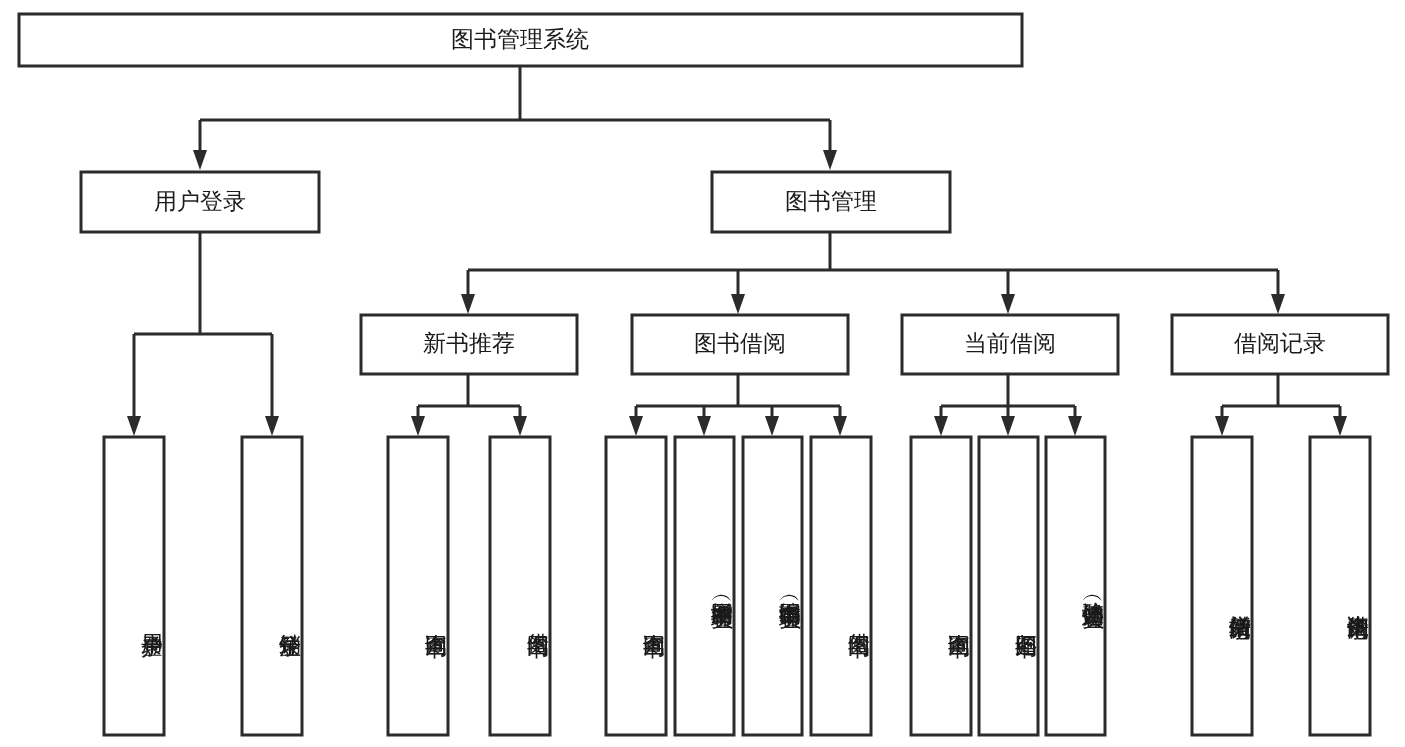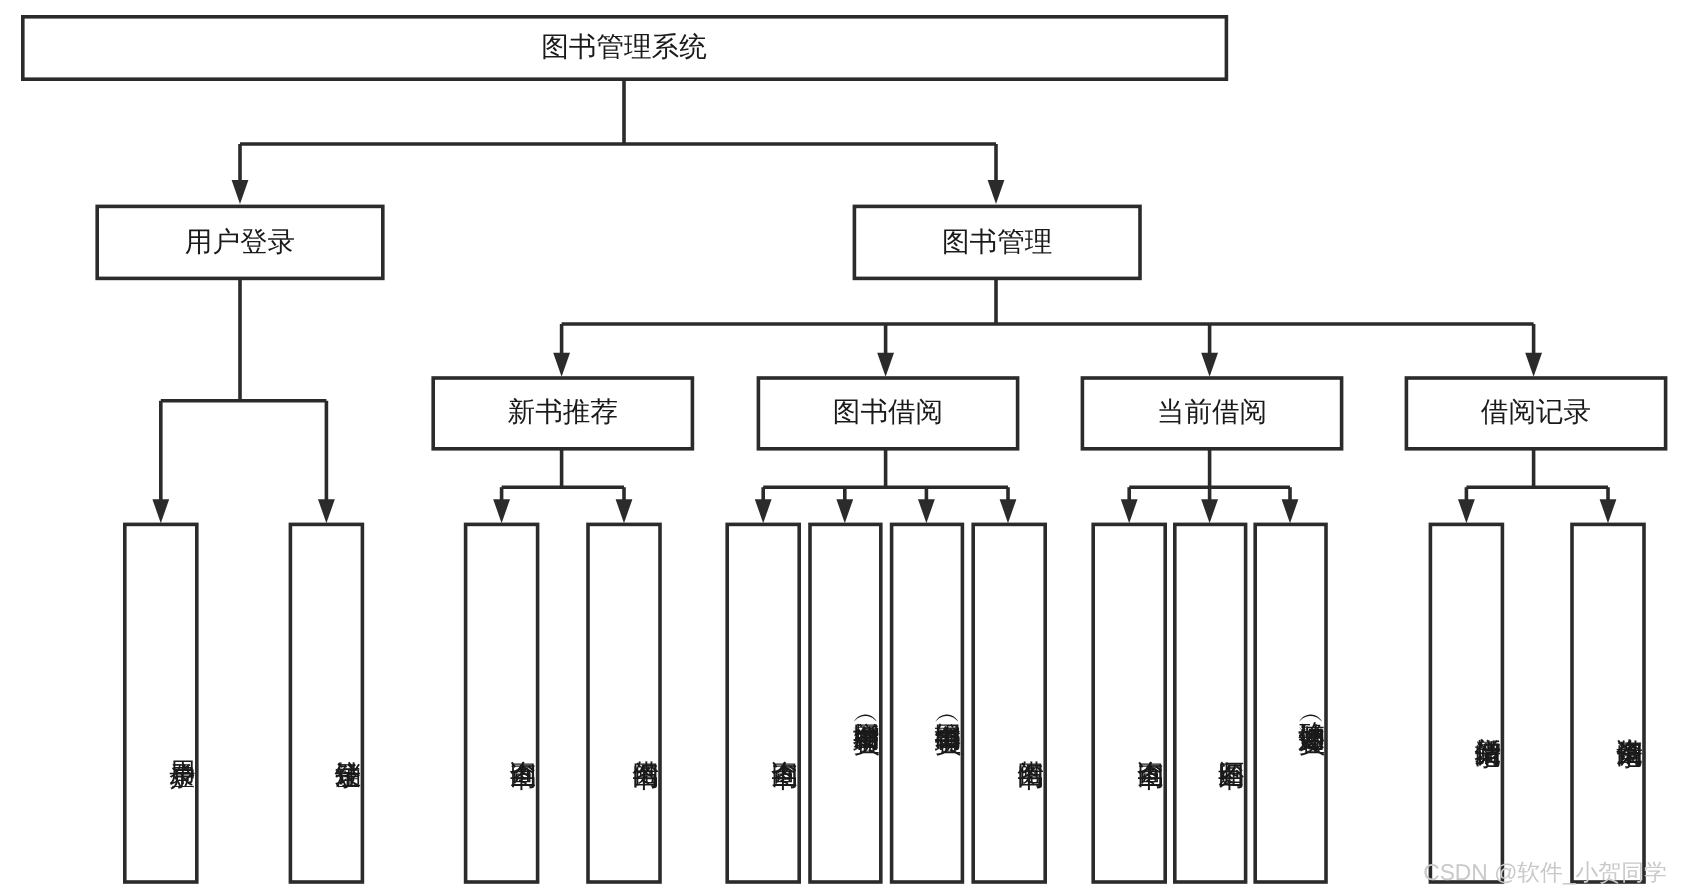--- a/index.html
+++ b/index.html
@@ -211,15 +211,14 @@
   <div class="node-label-v" style="left:743px; top:443px; width:59px; height:290px;">编辑图书（管理员）</div>
   <div class="node-label-v" style="left:811px; top:505px; width:60px; height:226px;">借阅图书</div>
 
   <div class="node-label-v" style="left:911px; top:505px; width:60px; height:226px;">查询图书</div>
   <div class="node-label-v" style="left:979px; top:505px; width:59px; height:226px;">归还图书</div>
   <div class="node-label-v" style="left:1046px; top:443px; width:59px; height:290px;">确认归还（管理员）</div>
 
   <div class="node-label-v" style="left:1192px; top:470px; width:60px; height:260px;">新增借阅记录</div>
   <div class="node-label-v" style="left:1310px; top:470px; width:60px; height:260px;">查询借阅记录</div>
 
-  <div class="watermark">CSDN @软件_小贺同学</div>
 
 </div>
 
 </body></html>

